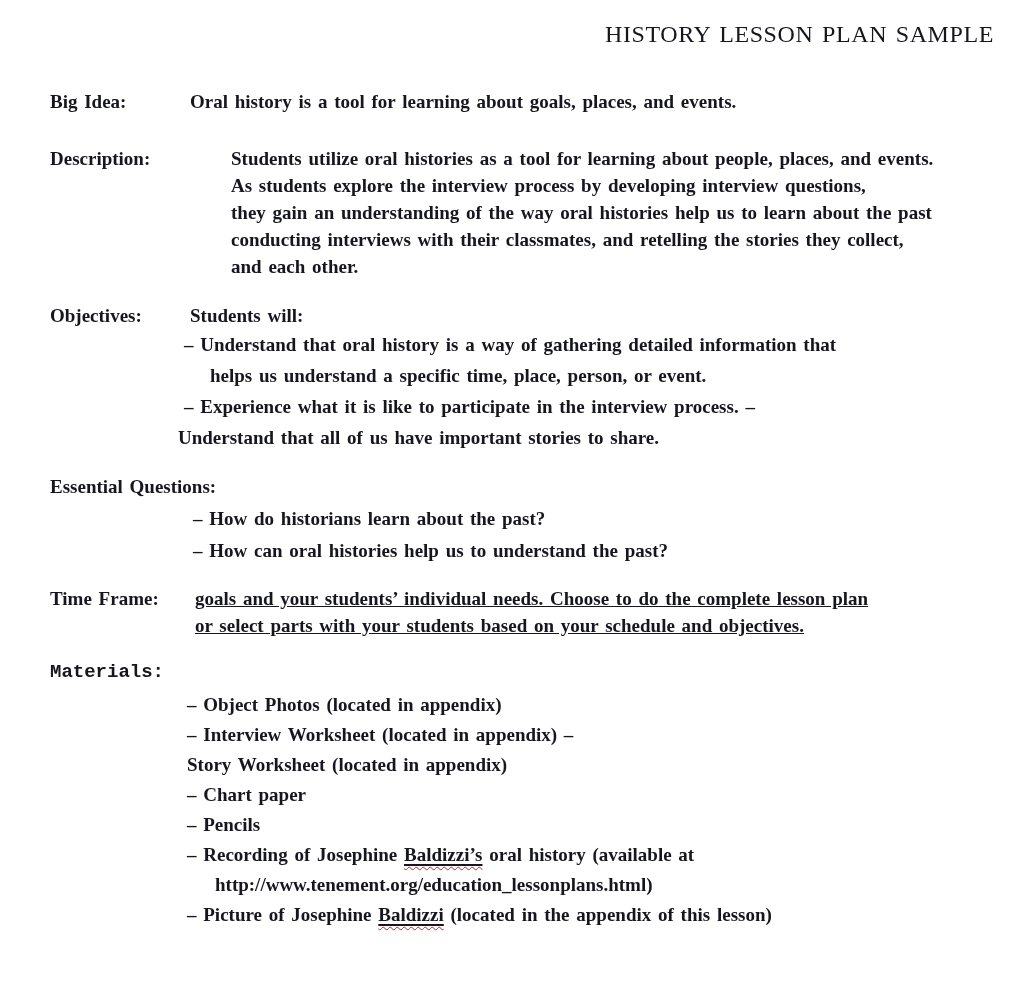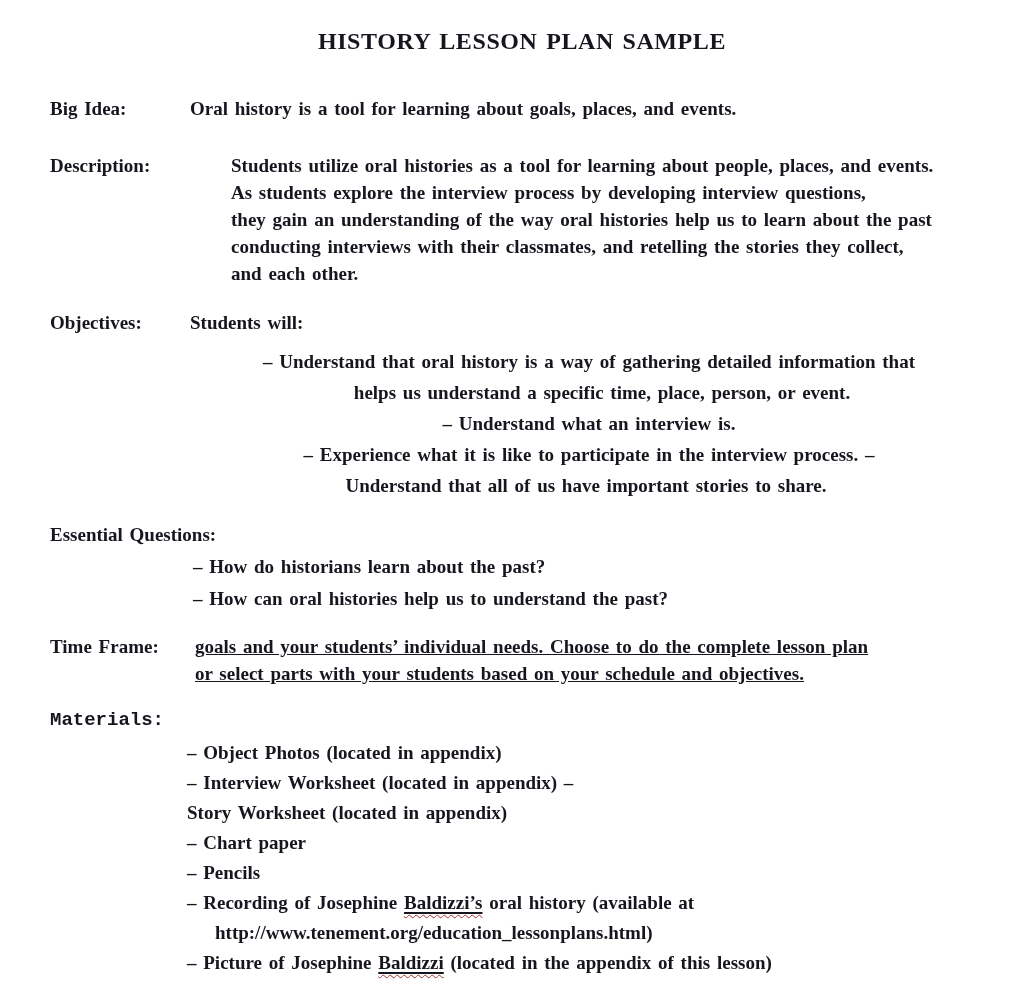--- a/index.html
+++ b/index.html
@@ -17,26 +17,26 @@
   }
   .page {
     box-sizing: border-box;
     width: 1024px;
     height: 1006px;
     padding: 18px 30px 0 50px;
     background: #ffffff;
     overflow: hidden;
   }
   .title {
-    margin: 7px;
+    margin: 0;
     font-size: 24px;
     line-height: 32px;
-    text-align: center;
+    text-align: right;
     letter-spacing: 0.6px;
-    font-weight: 700;
+    font-weight: 400;
     word-spacing: 2px;
   }
   .row { display: flex; }
   .label {
     flex: 0 0 140px;
     width: 140px;
     font-size: 19px;
     line-height: 27px;
     word-spacing: 2px;
     white-space: nowrap;
@@ -50,21 +50,21 @@
   }
   
   .sec-big  { margin-top: 38px; }
   .sec-desc { margin-top: 30px; gap: 41px; }
   .sec-obj  { margin-top: 22px; }
   .sec-ess  { margin-top: 20px; }
   .sec-time { margin-top: 18px; }
   .sec-mat  { margin-top: 20px; }
 
   
-  .obj-list { margin-top: 10px; padding-left: 128px; text-align: center; }
+  .obj-list { margin-top: 0; padding-left: 128px; }
   .obj-list .line { line-height: 31px; }
   .obj-bullet { padding-left: 6px; }
   .obj-cont   { padding-left: 32px; }
 
   
   .ess-list { margin-top: 3px; padding-left: 143px; }
   .ess-list .line { line-height: 32px; }
 
   
   .time-label { flex: 0 0 120px; width: 120px; }
@@ -115,21 +115,20 @@
   <div class="sec-obj">
     <div class="row">
       <div class="label">Objectives:</div>
       <div class="content">
         <div class="line">Students will:</div>
       </div>
     </div>
     <div class="obj-list">
       <div class="line obj-bullet">– Understand that oral history is a way of gathering detailed information that</div>
       <div class="line obj-cont">helps us understand a specific time, place, person, or event.</div>
-      <div class="line obj-bullet">– Understand what an interview is.</div>
       <div class="line obj-bullet">– Experience what it is like to participate in the interview process. –</div>
       <div class="line">Understand that all of us have important stories to share.</div>
     </div>
   </div>
 
   <div class="sec-ess">
     <div class="label" style="width:auto;flex:none;">Essential Questions:</div>
     <div class="ess-list">
       <div class="line">– How do historians learn about the past?</div>
       <div class="line">– How can oral histories help us to understand the past?</div>

